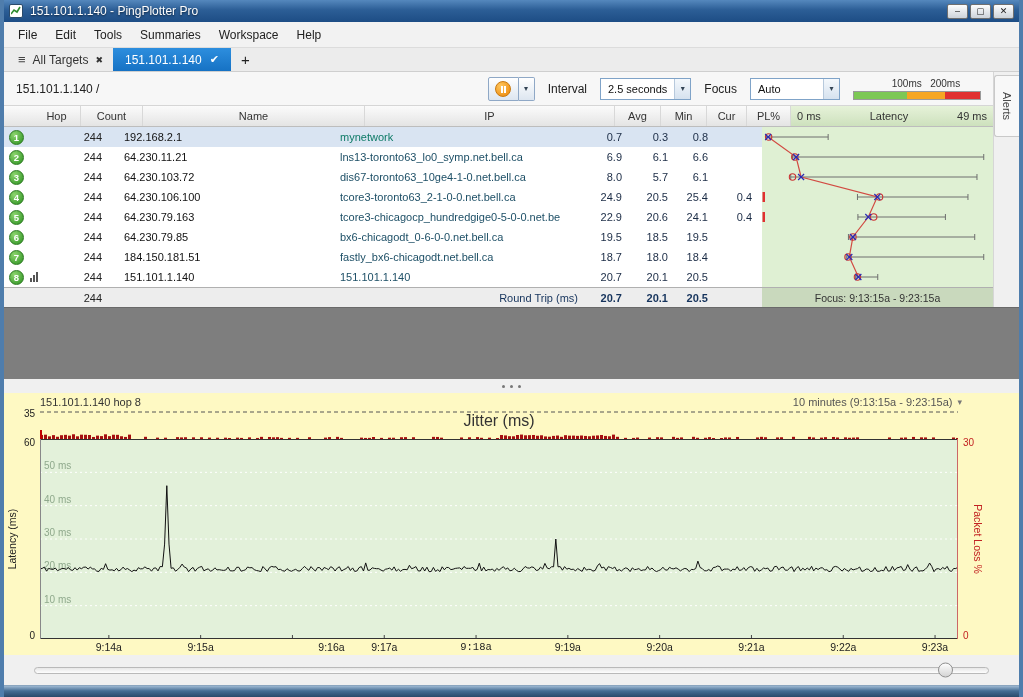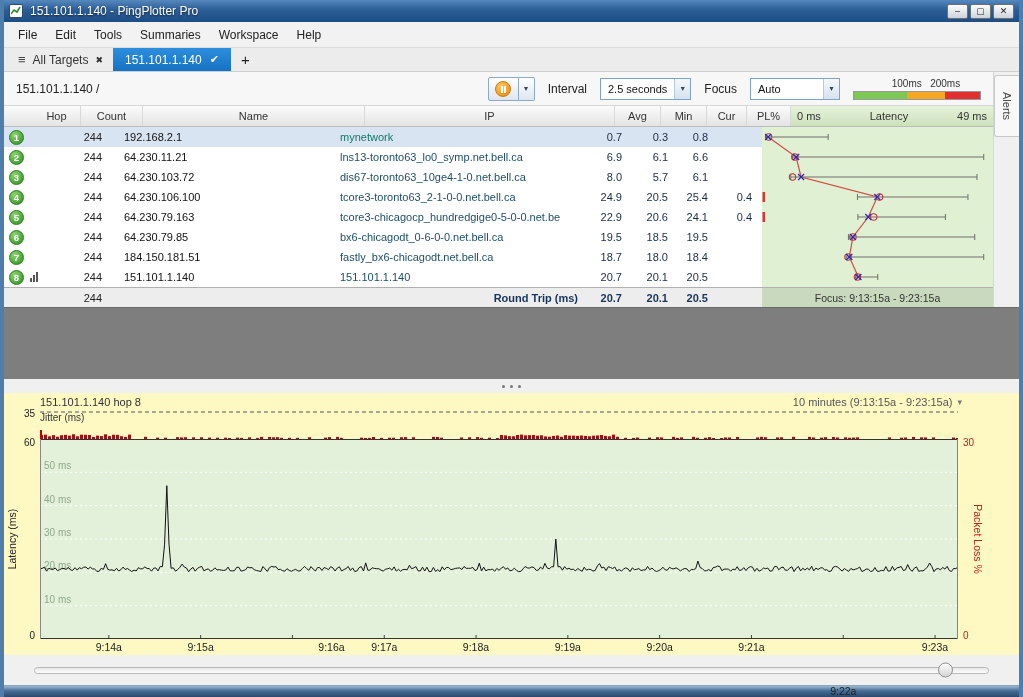--- a/index.html
+++ b/index.html
@@ -94,42 +94,42 @@
                border:1px solid #2c7a20; color:#fff; font-size:9.5px; font-weight:bold;
                display:flex; align-items:center; justify-content:center; }
   .mini-bars { display:flex; align-items:flex-end; height:10px; gap:1px; }
   .mini-bars i { display:block; width:2px; background:#555; }
   .mini-bars i:nth-child(1){height:4px;} .mini-bars i:nth-child(2){height:7px;} .mini-bars i:nth-child(3){height:10px;}
   .trace-overlay { position:absolute; left:758px; top:0; width:231px; height:160px; }
 
   .summary-row { height:20px; background:#ededed; border-top:1px solid #b0b0b0; font-size:11px; }
   .s-count { justify-content:flex-end; padding-right:12px; color:#222; }
   .s-label { grid-column:3 / 5; justify-content:flex-end; padding-right:8px;
-             font-weight:bold; color:#15335c; }
+             font-weight:normal; color:#15335c; }
   .s-num { justify-content:flex-end; padding-right:10px; font-weight:bold; color:#15335c; }
   .s-graph { background:#c9d9bd; justify-content:center; font-size:10.5px; color:#333; }
 
   
   .gray-band { height:72px; background:#7e7e7e; border-top:1px solid #696969; }
   .splitter { height:14px; background:#f0f0f0; display:flex; align-items:center; justify-content:center; gap:5px; }
   .dot { width:3px; height:3px; border-radius:50%; background:#777; }
 
   
   .graph-panel { background:#fef9c3; width:1015px; }
   .tl-header { display:flex; align-items:center; height:18px; padding:0 57px 0 36px;
                font-size:11px; color:#333; }
   .tl-range { margin-left:auto; display:flex; align-items:center; gap:5px; color:#555; }
   .tl-caret { font-size:9px; color:#777; }
 
   .jitter-row { display:flex; height:28px; }
   .j-gutter-l { width:36px; position:relative; }
   .j-max { position:absolute; top:-3px; right:5px; font-size:10px; color:#222; }
   .jitter-strip { width:918px; position:relative; }
   .jitter-strip svg { position:absolute; left:0; top:0; }
-  .jitter-label { position:absolute; top:1px; left:0; right:0; font-size:10px; color:#333; }
+  .jitter-label { position:absolute; top:1px; left:0; right:0; text-align:center; font-size:16px; color:#333; }
   .j-gutter-r { width:61px; }
 
   .plot-row { display:flex; height:200px; }
   .p-gutter-l { width:36px; position:relative; font-size:10px; color:#222; }
   .yl-max { position:absolute; top:-2px; right:5px; }
   .yl-min { position:absolute; bottom:-2px; right:5px; }
   .rot-l { position:absolute; left:2px; top:50%; writing-mode:vertical-rl;
            transform:translateY(-50%) rotate(180deg); font-size:10.5px; color:#222; }
   .plot-area { width:918px; position:relative; }
   .plot-area svg { position:absolute; left:0; top:0; }
@@ -642,25 +642,25 @@
         <span class="rot-r">Packet Loss %</span>
         <span class="yr-min">0</span>
       </div>
     </div>
 
     <div class="xlabels" id="xlabels">
         <span style="left: calc(104.8px);">9:14a</span>
         <span style="left: calc(196.6px);">9:15a</span>
         <span style="left: calc(288.5px); margin-left: 39px;">9:16a</span>
         <span style="left: calc(380.3px);">9:17a</span>
-        <span style="left: calc(472px);">9:18a</span>
+        <span style="left: calc(472px); font-family: Liberation Mono, monospace;">9:18a</span>
         <span style="left: calc(563.8px);">9:19a</span>
         <span style="left: calc(655.7px);">9:20a</span>
         <span style="left: calc(747.5px);">9:21a</span>
-        <span style="left: calc(839.3px); margin-top: 44px;">9:22a</span>
+        <span style="left: calc(839.3px);">9:22a</span>
         <span style="left: calc(931px);">9:23a</span>
       </div>
   </div>
 
   <div class="scroll-area">
     <div class="groove"></div>
     <div class="knob"></div>
   </div>
 
   <div class="bottom-frame"></div>

